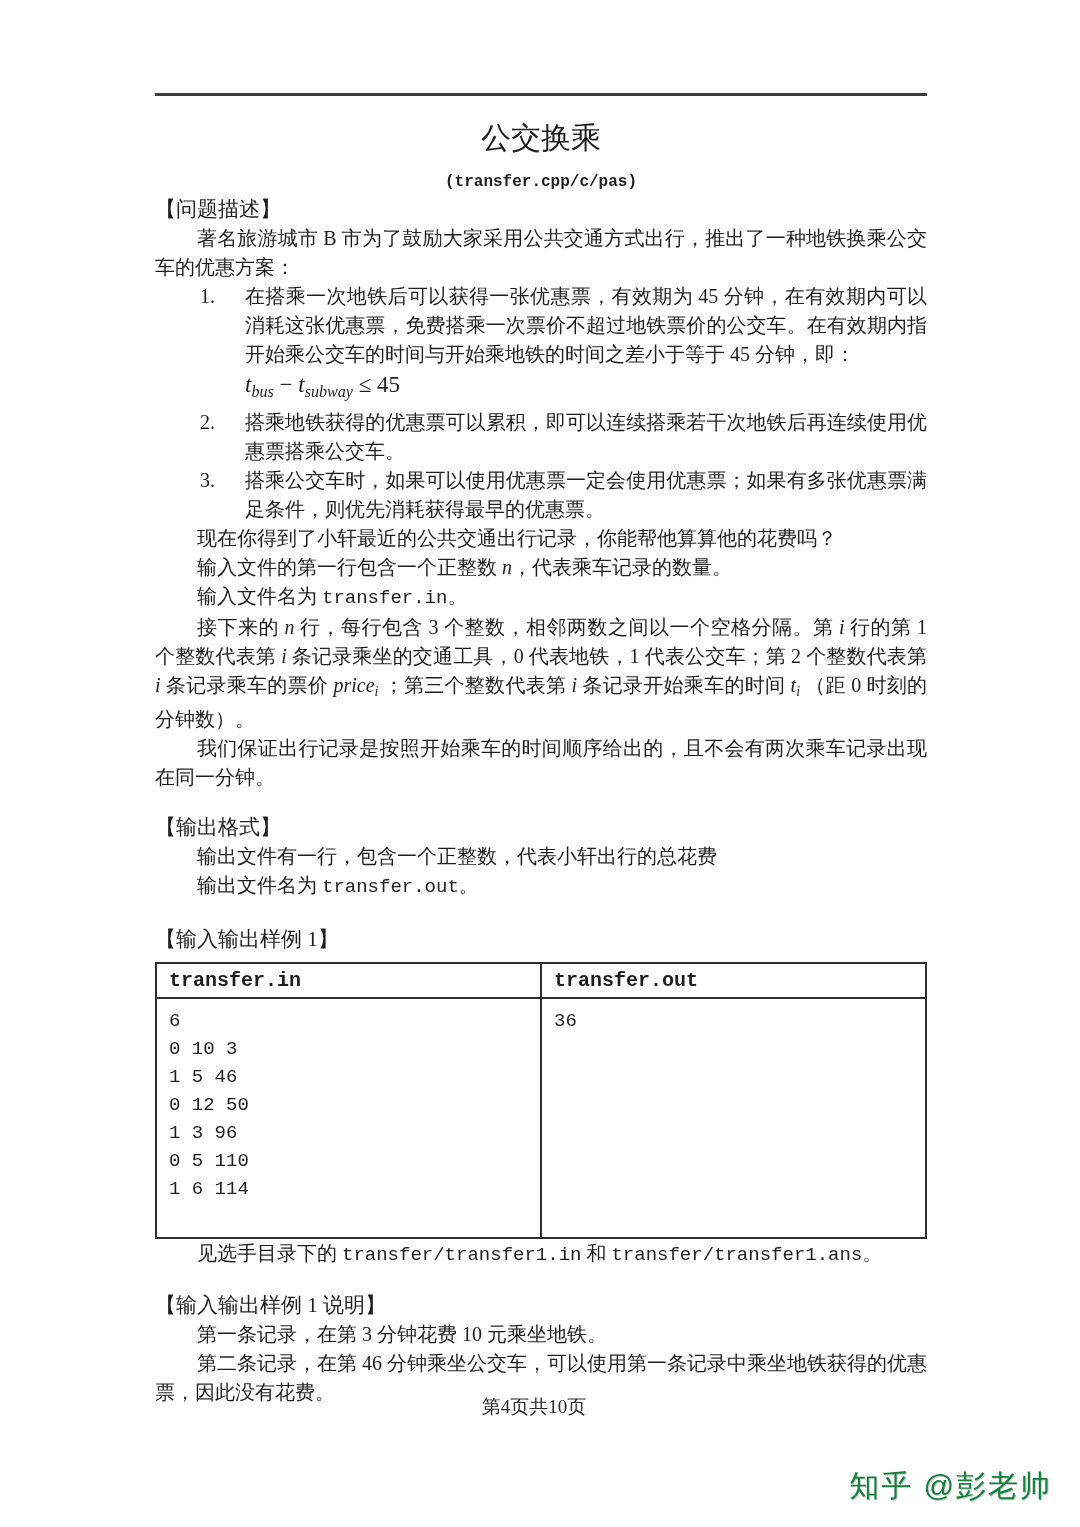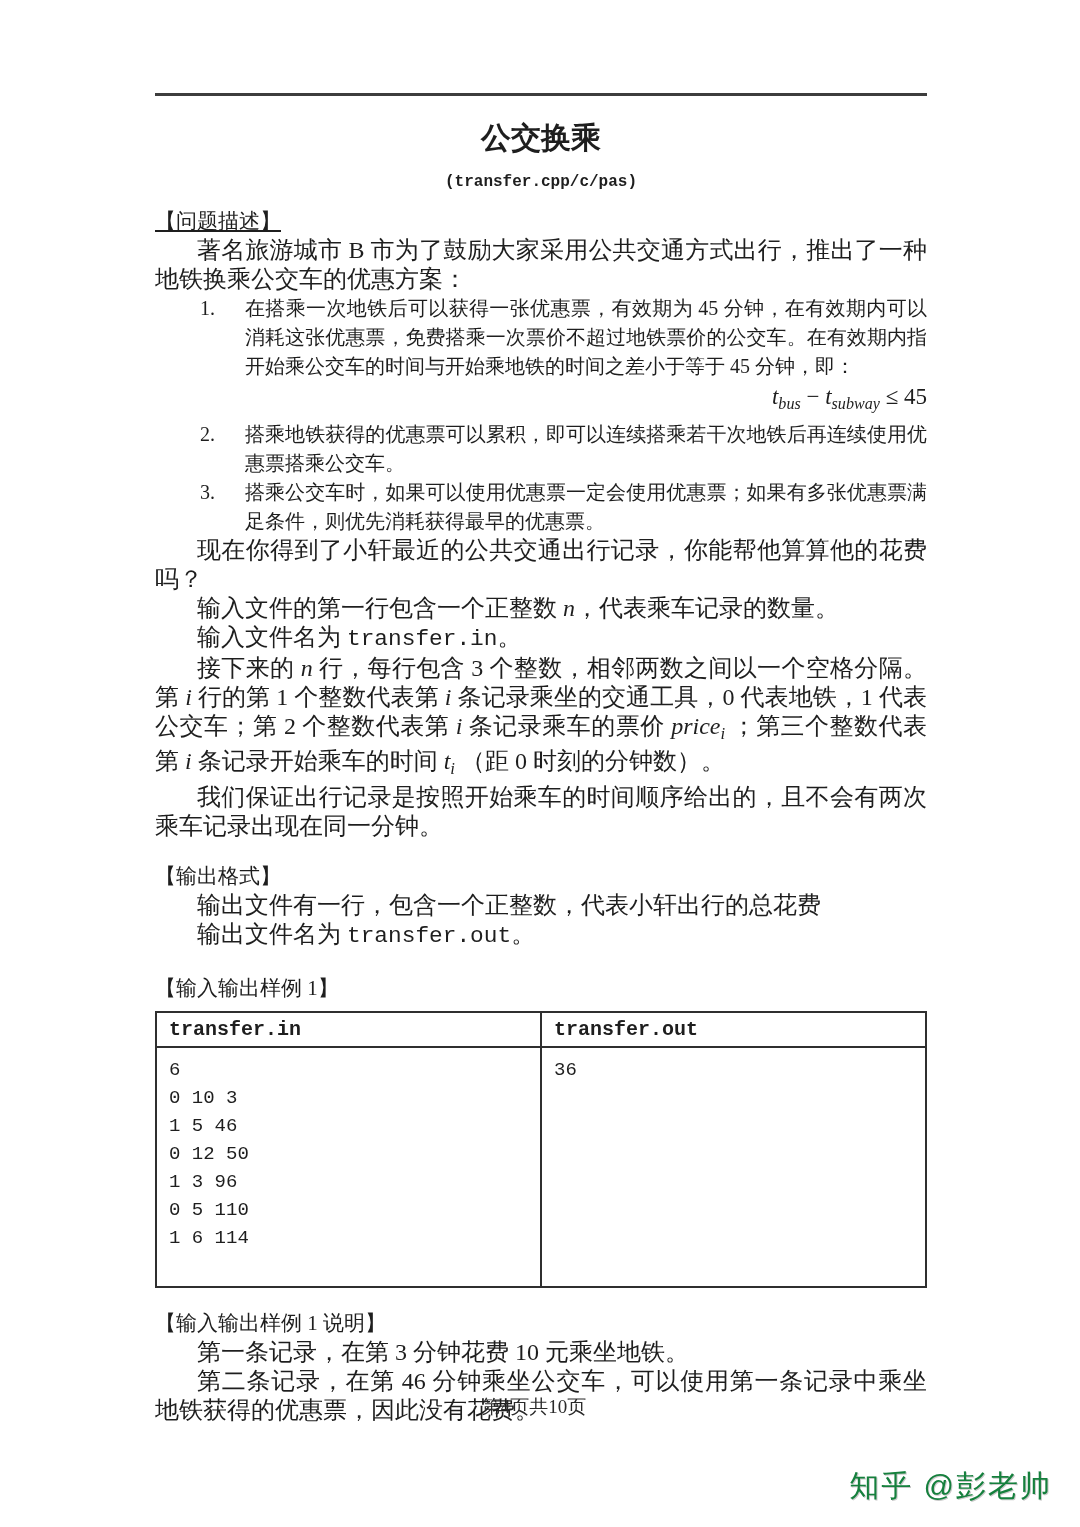--- a/index.html
+++ b/index.html
@@ -4,38 +4,38 @@
 <style>
   html,body{margin:0;padding:0;}
   body{
     width:1080px;height:1527px;position:relative;background:#ffffff;
     font-family:"Liberation Serif","DejaVu Serif",serif;color:#1e1e1e;
     overflow:hidden;
   }
   .page{position:absolute;left:155px;top:0;width:772px;}
   .rule{margin-top:93px;height:3px;background:#3d3d3d;}
   .title{
-    text-align:center;font-size:30px;line-height:36px;font-weight:bold;
+    text-align:center;font-size:30px;line-height:36px;font-weight:normal;
     margin:24px 0 0 0;font-family:"Liberation Sans","DejaVu Sans",sans-serif;
   }
   .subtitle{
     text-align:center;font-size:16px;line-height:24px;font-weight:bold;
     font-family:"Liberation Mono","DejaVu Sans Mono",monospace;margin-top:14px;
   }
   .sec-heading{font-size:21px;line-height:30px;margin-top:20px;}
   .gap-lg{margin-top:22px;}
   p.body-p{
-    font-size:24px;line-height:29px;margin:0;text-align:justify;
+    font-size:20px;line-height:29px;margin:0;text-align:justify;
   }
   p.indent{text-indent:42px;}
   .li{display:flex;font-size:20px;line-height:29px;}
   .li .num{flex:none;margin-left:45px;width:45px;}
   .li .li-text{flex:1;text-align:justify;}
   .formula{
-    margin-left:90px;text-align:right;font-size:23px;line-height:32px;
+    margin-left:90px;text-align:left;font-size:23px;line-height:32px;
     font-family:"Liberation Serif","DejaVu Serif",serif;
   }
   .formula .sg-i,.formula .sg-isub{font-style:italic;}
   .sg-m{font-family:"Liberation Mono","DejaVu Sans Mono",monospace;font-size:0.95em;}
   .sg-i{font-style:italic;font-family:"Liberation Serif","DejaVu Serif",serif;}
   .sg-isub{font-style:italic;font-size:0.70em;vertical-align:-0.28em;font-family:"Liberation Serif","DejaVu Serif",serif;}
   table.sample{
     width:100%;border-collapse:collapse;margin-top:8px;
     border:2px solid #2f2f2f;
   }
@@ -65,21 +65,21 @@
 <body>
 
 <div class="page">
 
   <div class="rule"></div>
 
   <div class="title">公交换乘</div>
 
   <div class="subtitle">(transfer.cpp/c/pas)</div>
 
-  <div class="sec-heading" style="margin-top:12px;text-decoration:underline;">【问题描述】</div>
+  <div class="sec-heading" style="margin-top:0;">【问题描述】</div>
 
   <p class="body-p indent">著名旅游城市 B 市为了鼓励大家采用公共交通方式出行，推出了一种地铁换乘公交车的优惠方案：</p>
 
   <div class="li">
     <span class="num">1.</span>
     <div class="li-text">在搭乘一次地铁后可以获得一张优惠票，有效期为 45 分钟，在有效期内可以消耗这张优惠票，免费搭乘一次票价不超过地铁票价的公交车。在有效期内指开始乘公交车的时间与开始乘地铁的时间之差小于等于 45 分钟，即：</div>
   </div>
 
   <div class="formula"><span class="sg-i">t</span><span class="sg-isub">bus</span><span> − </span><span class="sg-i">t</span><span class="sg-isub">subway</span><span> ≤ 45</span></div>
 
@@ -122,20 +122,21 @@
             <div class="code-line">0 5 110</div>
             <div class="code-line">1 6 114</div>
           </td>
       <td>
             <div class="code-line">36</div>
           </td>
     </tr>
   </tbody>
     </table>
 
+  <p class="body-p indent note-p"><span>见选手目录下的 </span><span class="sg-m">transfer/transfer1.in</span><span> 和 </span><span class="sg-m">transfer/transfer1.ans</span><span>。</span></p>
 
   <div class="sec-heading">【输入输出样例 1 说明】</div>
   <p class="body-p indent">第一条记录，在第 3 分钟花费 10 元乘坐地铁。</p>
   <p class="body-p indent">第二条记录，在第 46 分钟乘坐公交车，可以使用第一条记录中乘坐地铁获得的优惠票，因此没有花费。</p>
 
 </div>
 
 <div class="footer">第4页共10页</div>
 
 <div class="watermark">知乎 @彭老帅</div>

